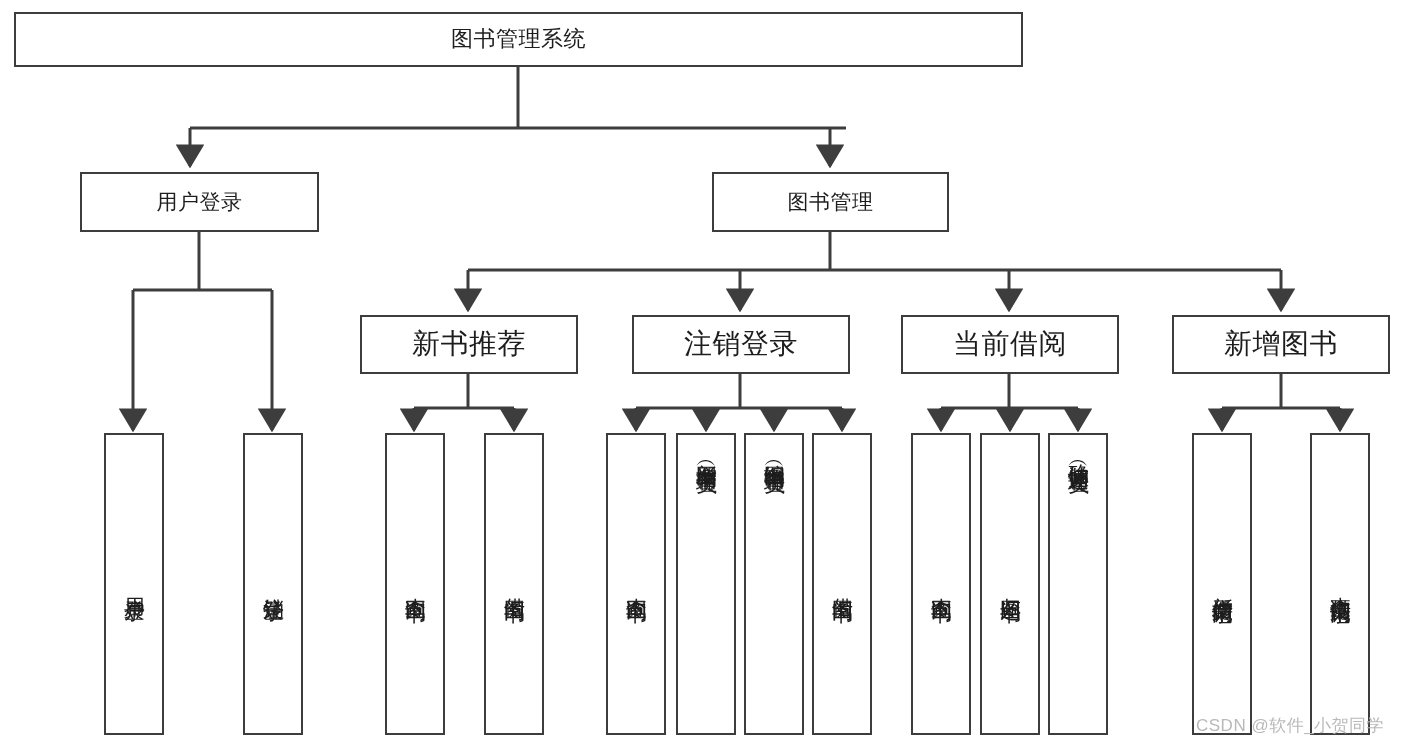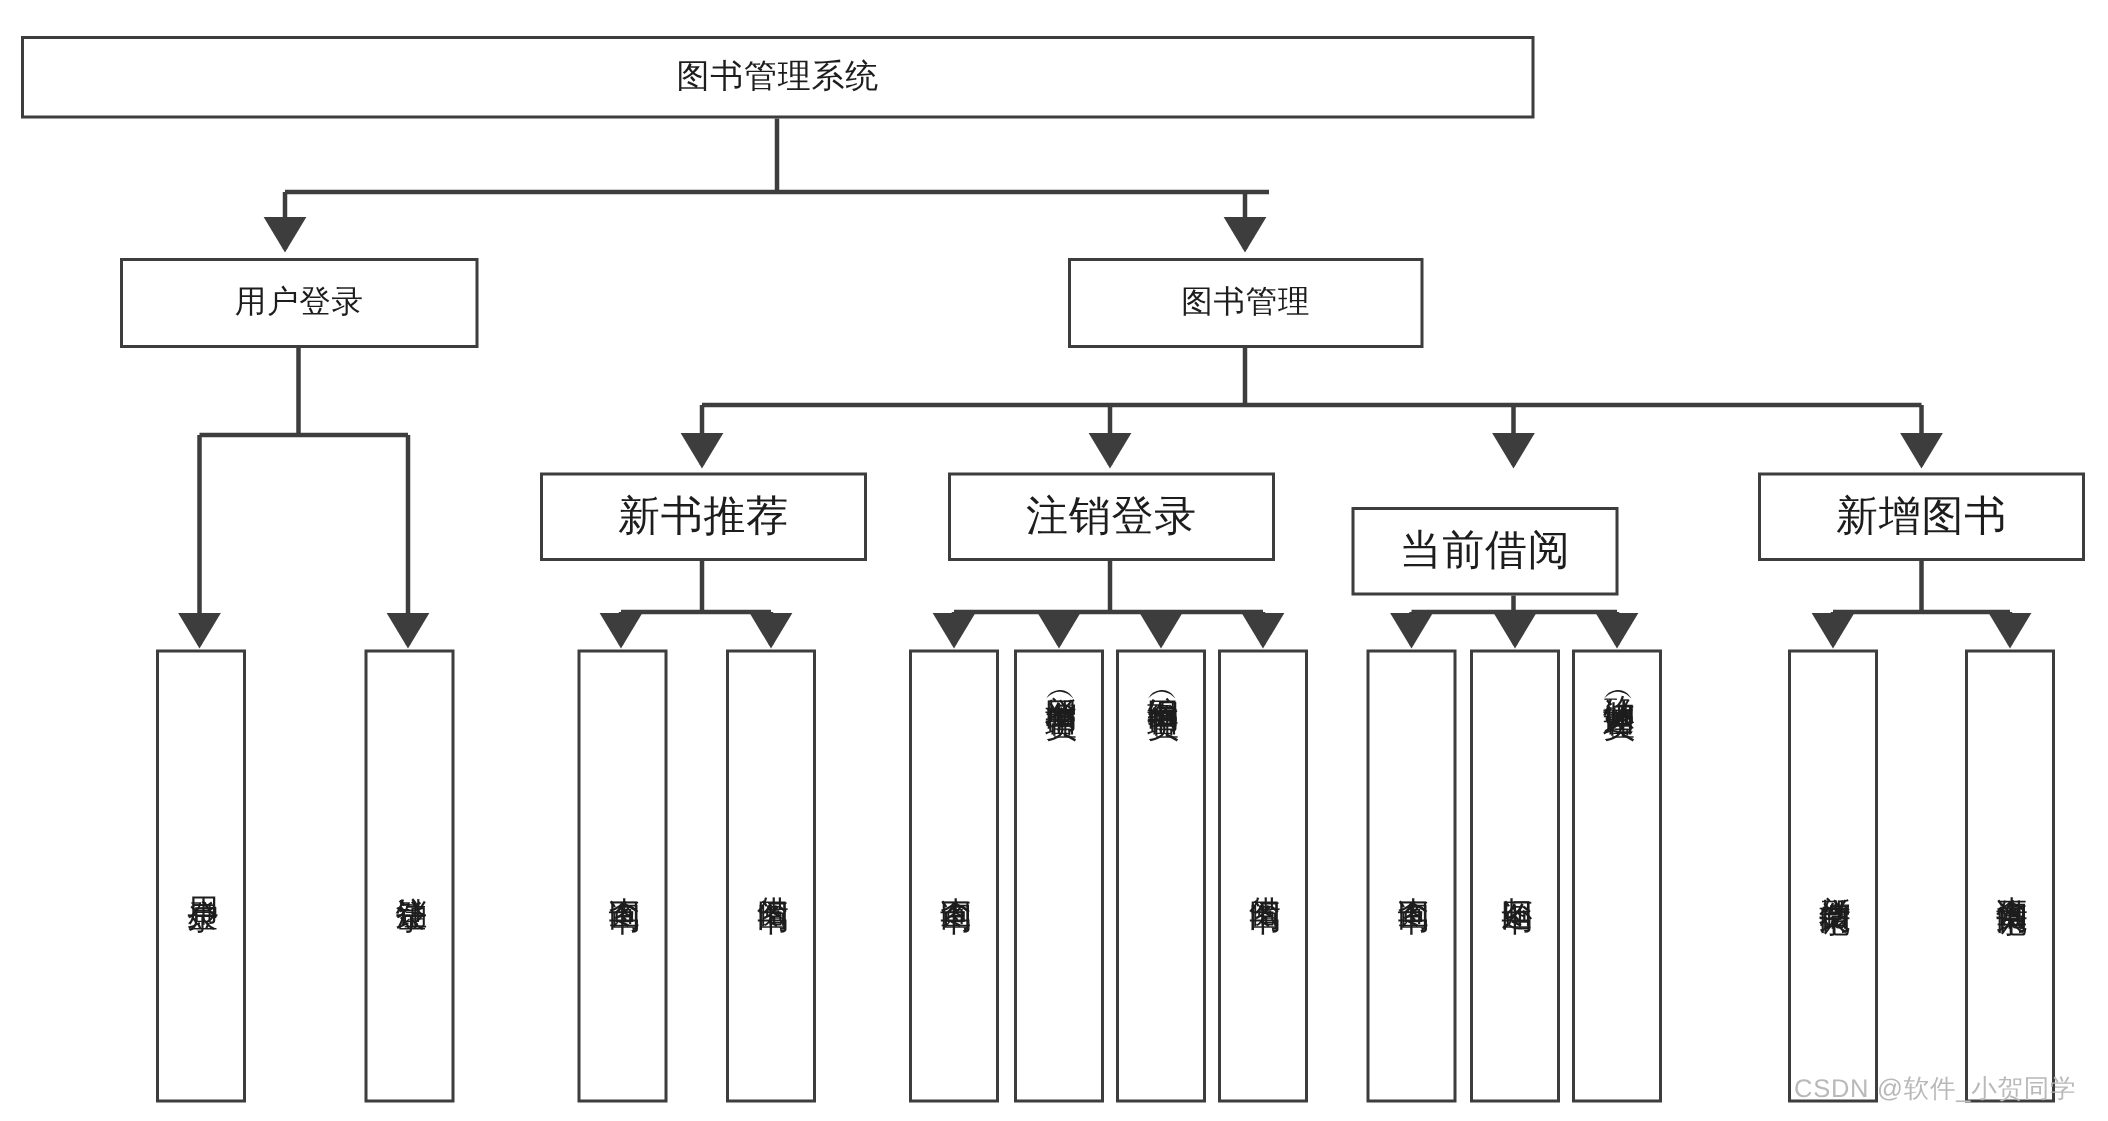--- a/index.html
+++ b/index.html
@@ -122,38 +122,38 @@
       <path d="M 1010 408 L 1010 430" marker-end="url(#arrow)"></path>
       <path d="M 1078 408 L 1078 430" marker-end="url(#arrow)"></path>
 
       <path d="M 1281 374 L 1281 408"></path>
       <path d="M 1222 408 L 1340 408"></path>
       <path d="M 1222 408 L 1222 430" marker-end="url(#arrow)"></path>
       <path d="M 1340 408 L 1340 430" marker-end="url(#arrow)"></path>
     </g>
   </svg>
 
-  <div class="node-box root" style="left:14px; top:24px; width:1009px; height:55px;">
+  <div class="node-box root" style="left:14px; top:12px; width:1009px; height:55px;">
     <span class="node-label-h">图书管理系统</span>
   </div>
 
   <div class="node-box level2" style="left:80px; top:172px; width:239px; height:60px;">
     <span class="node-label-h">用户登录</span>
   </div>
   <div class="node-box level2" style="left:712px; top:172px; width:237px; height:60px;">
     <span class="node-label-h">图书管理</span>
   </div>
 
   <div class="node-box level3" style="left:360px; top:315px; width:218px; height:59px;">
     <span class="node-label-h">新书推荐</span>
   </div>
   <div class="node-box level3" style="left:632px; top:315px; width:218px; height:59px;">
     <span class="node-label-h">注销登录</span>
   </div>
-  <div class="node-box level3" style="left:901px; top:315px; width:178px; height:59px;margin-top:23px;">
+  <div class="node-box level3" style="left:901px; top:315px; width:218px; height:59px;">
     <span class="node-label-h">当前借阅</span>
   </div>
   <div class="node-box level3" style="left:1172px; top:315px; width:218px; height:59px;">
     <span class="node-label-h">新增图书</span>
   </div>
 
   <div class="leaf-box center-text" style="left:104px; top:433px; width:60px; height:302px;">
     <span class="leaf-label-v">用户登录</span>
   </div>
   <div class="leaf-box center-text" style="left:243px; top:433px; width:60px; height:302px;">

